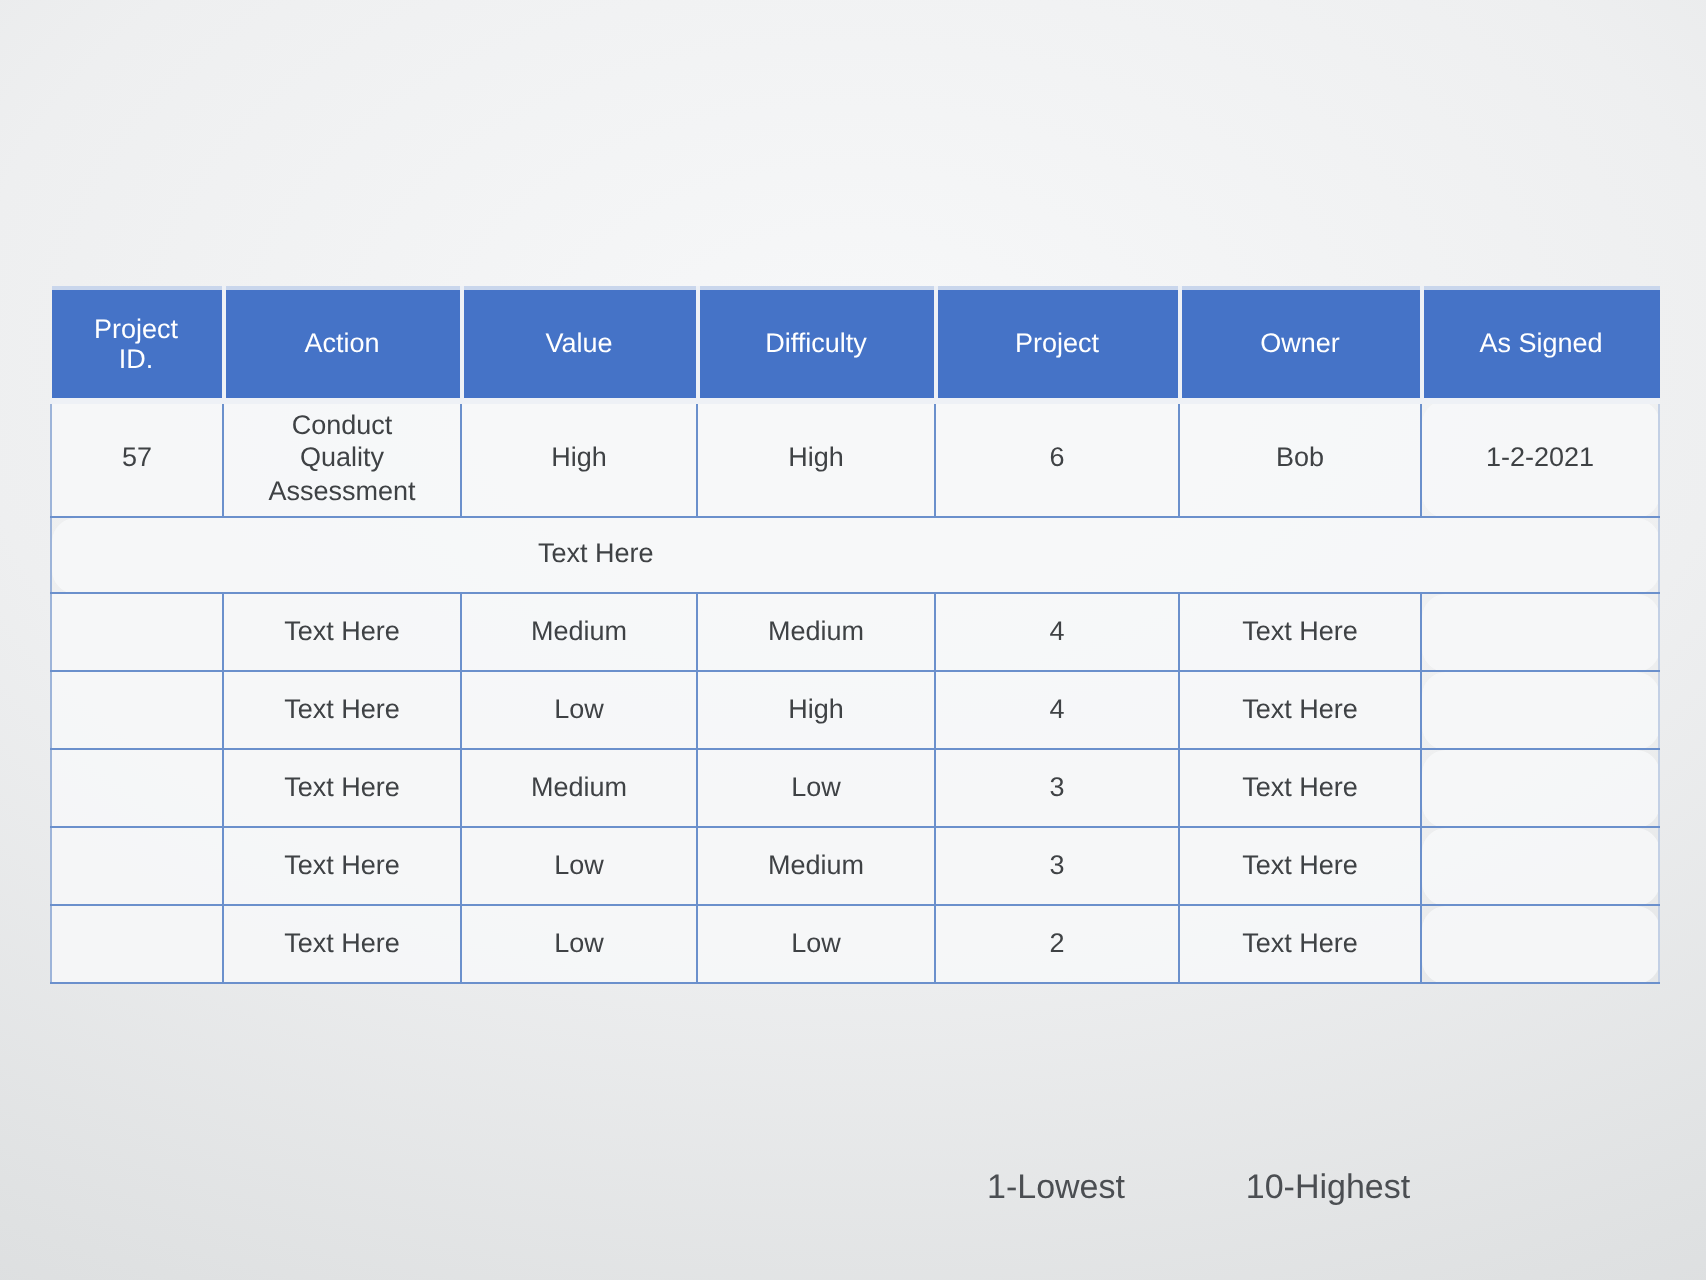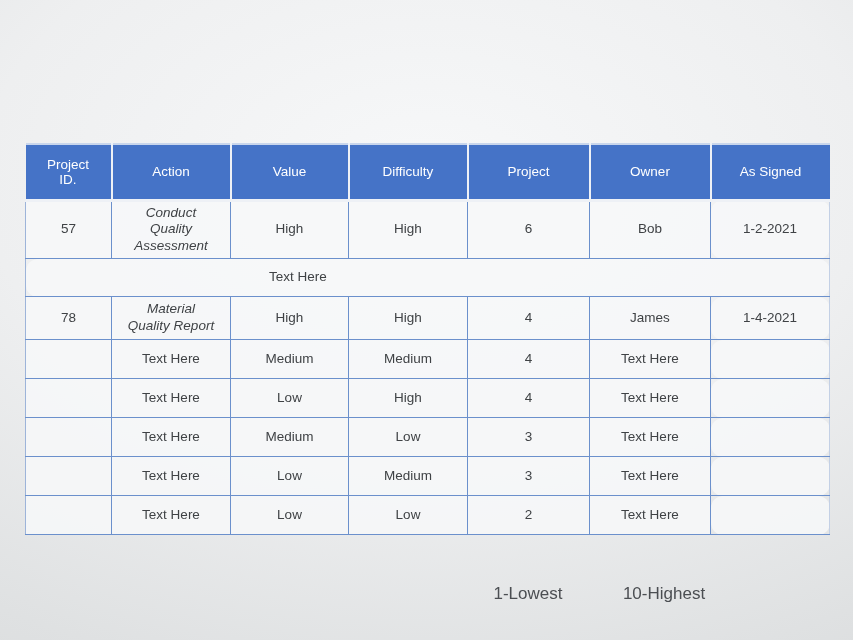--- a/index.html
+++ b/index.html
@@ -39,21 +39,21 @@
     padding:2px 16px;
   }
   th:last-child { border-right:none; }
 
   td {
     background:rgba(247,248,249,0.85);
     border:1px solid #6b90cc;
     text-align:center; vertical-align:middle;
     padding:3px 6px; line-height:1.25;
   }
-  td.wrap { white-space:pre-line;font-style:italic; }
+  td.wrap { white-space:pre-line; }
   tr.r-tall td  { height:52px; }
   tr.r-med td   { height:43px; }
   tr.r-std td   { height:39px; }
 
   tr.spanner td {
     height:38px; text-align:left; padding-left:243px;
     border-left:1px solid #9db4d9; border-right:1px solid #c3d0e5;
   }
 
   
@@ -104,30 +104,20 @@
 Assessment</td>
         <td>High</td>
         <td>High</td>
         <td>6</td>
         <td>Bob</td>
         <td>1-2-2021</td>
       </tr>
       <tr class="spanner">
         <td colspan="7">Text Here</td>
       </tr>
-      <tr class="r-med">
-        <td>78</td>
-        <td class="wrap">Material
-Quality Report</td>
-        <td>High</td>
-        <td>High</td>
-        <td>4</td>
-        <td>James</td>
-        <td>1-4-2021</td>
-      </tr>
       <tr class="r-std">
         <td></td>
         <td>Text Here</td>
         <td>Medium</td>
         <td>Medium</td>
         <td>4</td>
         <td>Text Here</td>
         <td></td>
       </tr>
       <tr class="r-std">

